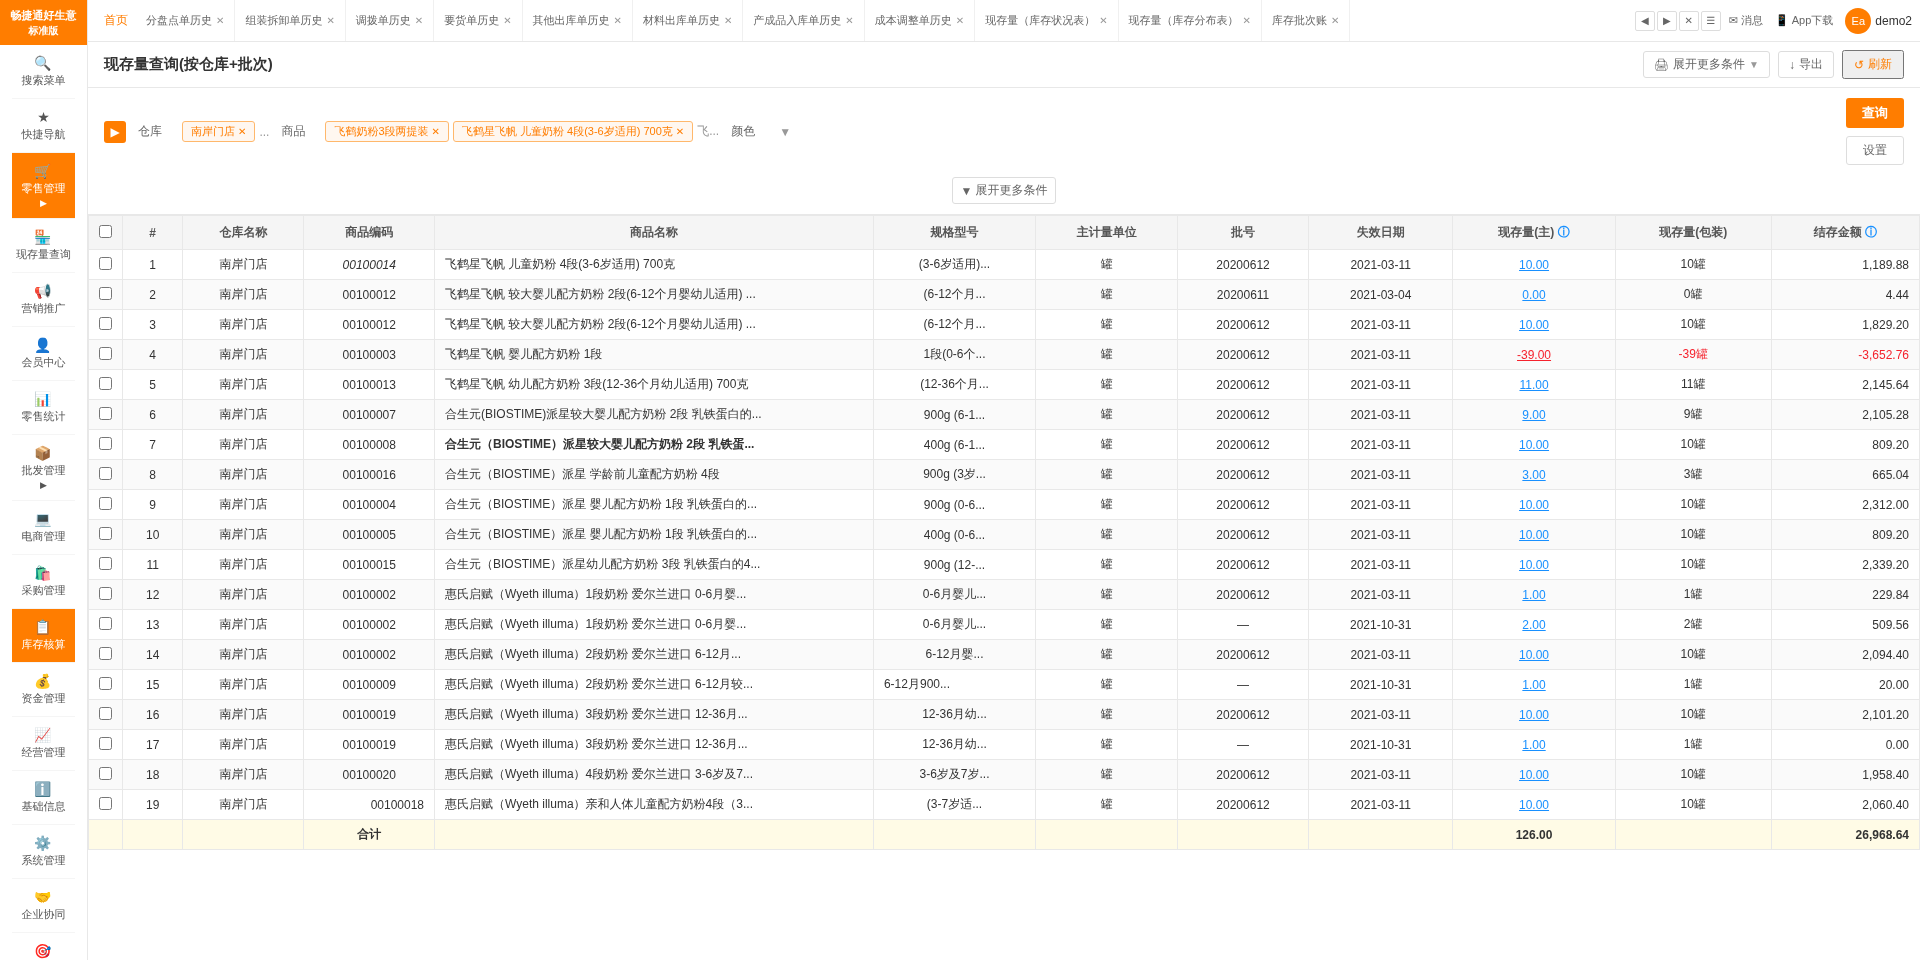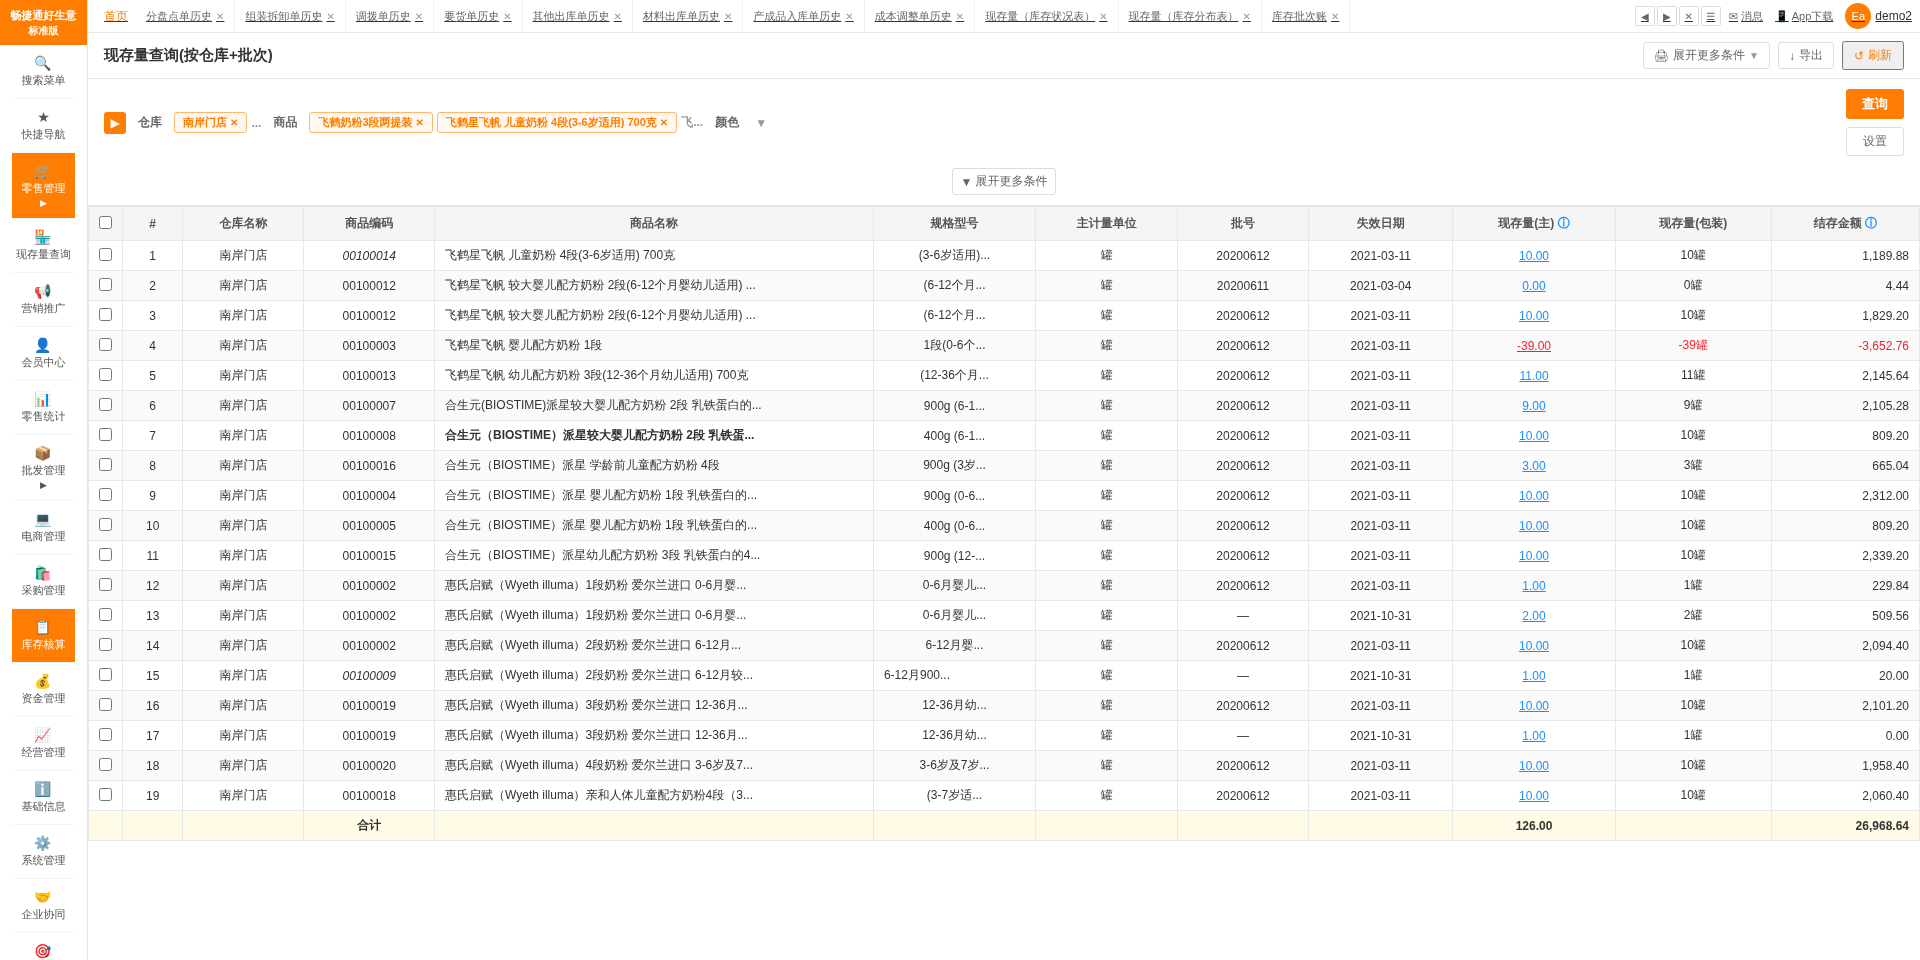--- a/index.html
+++ b/index.html
@@ -10,21 +10,21 @@
     .sidebar-logo { width: 100%; background: #ff7d00; padding: 8px 4px; text-align: center; color: #fff; font-size: 11px; font-weight: bold; line-height: 1.3; cursor: pointer; }
     .sidebar-logo .logo-text { font-size: 10px; margin-top: 2px; }
     .sidebar-nav-item { width: 100%; padding: 10px 4px; text-align: center; color: #555; font-size: 11px; cursor: pointer; border-bottom: 1px solid #f5f5f5; display: flex; flex-direction: column; align-items: center; gap: 2px; }
     .sidebar-nav-item.active { background: #ff7d00; color: #fff; }
     .sidebar-nav-item .nav-icon { font-size: 14px; }
 
     
     .main { flex: 1; display: flex; flex-direction: column; overflow: hidden; }
 
     
-    .topbar { background: #fff; border-bottom: 1px solid #e8e8e8; display: flex; align-items: center; padding: 0 8px; height: 33px; flex-shrink: 0; text-decoration: underline; }
+    .topbar { background: #fff; border-bottom: 1px solid #e8e8e8; display: flex; align-items: center; padding: 0 8px; height: 42px; flex-shrink: 0; }
     .topbar-home { color: #ff7d00; font-size: 12px; padding: 0 8px; cursor: pointer; white-space: nowrap; }
     .topbar-tabs { display: flex; align-items: center; flex: 1; overflow: hidden; height: 100%; }
     .topbar-tab { display: flex; align-items: center; padding: 0 10px; height: 100%; font-size: 11px; color: #666; cursor: pointer; white-space: nowrap; border-right: 1px solid #f0f0f0; gap: 4px; }
     .topbar-tab .close-btn { color: #999; font-size: 10px; }
     .topbar-right { display: flex; align-items: center; gap: 12px; padding-left: 8px; }
     .topbar-msg { display: flex; align-items: center; gap: 3px; font-size: 11px; color: #666; cursor: pointer; }
     .topbar-app { display: flex; align-items: center; gap: 3px; font-size: 11px; color: #666; cursor: pointer; }
     .topbar-user { display: flex; align-items: center; gap: 4px; font-size: 12px; color: #333; cursor: pointer; }
     .user-avatar { width: 26px; height: 26px; border-radius: 50%; background: #ff7d00; display: flex; align-items: center; justify-content: center; color: #fff; font-size: 11px; }
     .topbar-nav-arrows { display: flex; gap: 2px; }
@@ -37,21 +37,21 @@
     .page-header { background: #fff; padding: 8px 16px; border-bottom: 1px solid #e8e8e8; display: flex; align-items: center; justify-content: space-between; flex-shrink: 0; }
     .page-title { font-size: 15px; font-weight: bold; color: #333; }
     .page-actions { display: flex; align-items: center; gap: 8px; }
     .btn-template { display: flex; align-items: center; gap: 4px; padding: 4px 10px; border: 1px solid #ddd; border-radius: 3px; cursor: pointer; font-size: 12px; color: #666; background: #fff; }
     .btn-export { display: flex; align-items: center; gap: 4px; padding: 4px 10px; border: 1px solid #ddd; border-radius: 3px; cursor: pointer; font-size: 12px; color: #666; background: #fff; }
     .btn-refresh { display: flex; align-items: center; gap: 4px; padding: 4px 10px; cursor: pointer; font-size: 12px; color: #ff7d00; }
 
     
     .filter-area { background: #fff; padding: 10px 16px; border-bottom: 1px solid #e8e8e8; flex-shrink: 0; }
     .filter-row { display: flex; align-items: center; gap: 12px; flex-wrap: wrap; }
-    .filter-item { display: flex; align-items: center; gap: 12px; font-weight: bold; }
+    .filter-item { display: flex; align-items: center; gap: 20px; }
     .filter-label { color: #666; font-size: 12px; white-space: nowrap; }
     .filter-tags { display: flex; align-items: center; gap: 4px; flex-wrap: wrap; }
     .filter-tag { display: flex; align-items: center; gap: 3px; padding: 2px 8px; background: #fff7f0; border: 1px solid #ffb86c; border-radius: 3px; font-size: 11px; color: #ff7d00; }
     .filter-tag .tag-close { cursor: pointer; color: #ff7d00; font-size: 10px; }
     .filter-more { color: #999; font-size: 12px; cursor: pointer; }
     .filter-ellipsis { color: #999; font-size: 12px; }
     .expand-btn { display: flex; align-items: center; gap: 3px; color: #666; font-size: 12px; cursor: pointer; padding: 4px 8px; border: 1px solid #ddd; border-radius: 3px; margin: 6px auto 0; width: fit-content; }
 
     
     .btn-query { background: #ff7d00; color: #fff; border: none; padding: 6px 16px; border-radius: 3px; cursor: pointer; font-size: 13px; font-weight: bold; }
@@ -512,21 +512,21 @@
                 <td style="text-align: center;">20200612</td>
                 <td style="text-align: center;">2021-03-11</td>
                 <td style="text-align: center;"><a style="color: rgb(24, 144, 255); text-decoration: underline; cursor: pointer;">10.00</a></td>
                 <td style="text-align: center;">10罐</td>
                 <td style="text-align: right;">2,094.40</td>
               </tr>
               <tr>
                 <td style="text-align: center;"><input type="checkbox" style=""></td>
                 <td style="text-align: center;">15</td>
                 <td style="text-align: center;">南岸门店</td>
-                <td style="text-align: center; font-style: italic;">00100009</td>
+                <td style="text-align: center;">00100009</td>
                 <td style="text-align: left; max-width: 250px; overflow: hidden; text-overflow: ellipsis;">惠氏启赋（Wyeth illuma）2段奶粉 爱尔兰进口 6-12月较...</td>
                 <td style="text-align: left;">6-12月900...</td>
                 <td style="text-align: center;">罐</td>
                 <td style="text-align: center;">—</td>
                 <td style="text-align: center;">2021-10-31</td>
                 <td style="text-align: center;"><a style="color: rgb(24, 144, 255); text-decoration: underline; cursor: pointer;">1.00</a></td>
                 <td style="text-align: center;">1罐</td>
                 <td style="text-align: right;">20.00</td>
               </tr>
               <tr>
@@ -568,21 +568,21 @@
                 <td style="text-align: center;">20200612</td>
                 <td style="text-align: center;">2021-03-11</td>
                 <td style="text-align: center;"><a style="color: rgb(24, 144, 255); text-decoration: underline; cursor: pointer;">10.00</a></td>
                 <td style="text-align: center;">10罐</td>
                 <td style="text-align: right;">1,958.40</td>
               </tr>
               <tr>
                 <td style="text-align: center;"><input type="checkbox" style=""></td>
                 <td style="text-align: center;">19</td>
                 <td style="text-align: center;">南岸门店</td>
-                <td style="text-align: center;">00100018</td>
+                <td style="text-align: right;">00100018</td>
                 <td style="text-align: left; max-width: 250px; overflow: hidden; text-overflow: ellipsis;">惠氏启赋（Wyeth illuma）亲和人体儿童配方奶粉4段（3...</td>
                 <td style="text-align: center;">(3-7岁适...</td>
                 <td style="text-align: center;">罐</td>
                 <td style="text-align: center;">20200612</td>
                 <td style="text-align: center;">2021-03-11</td>
                 <td style="text-align: center;"><a style="color: rgb(24, 144, 255); text-decoration: underline; cursor: pointer;">10.00</a></td>
                 <td style="text-align: center;">10罐</td>
                 <td style="text-align: right;">2,060.40</td>
               </tr>
             </tbody>

